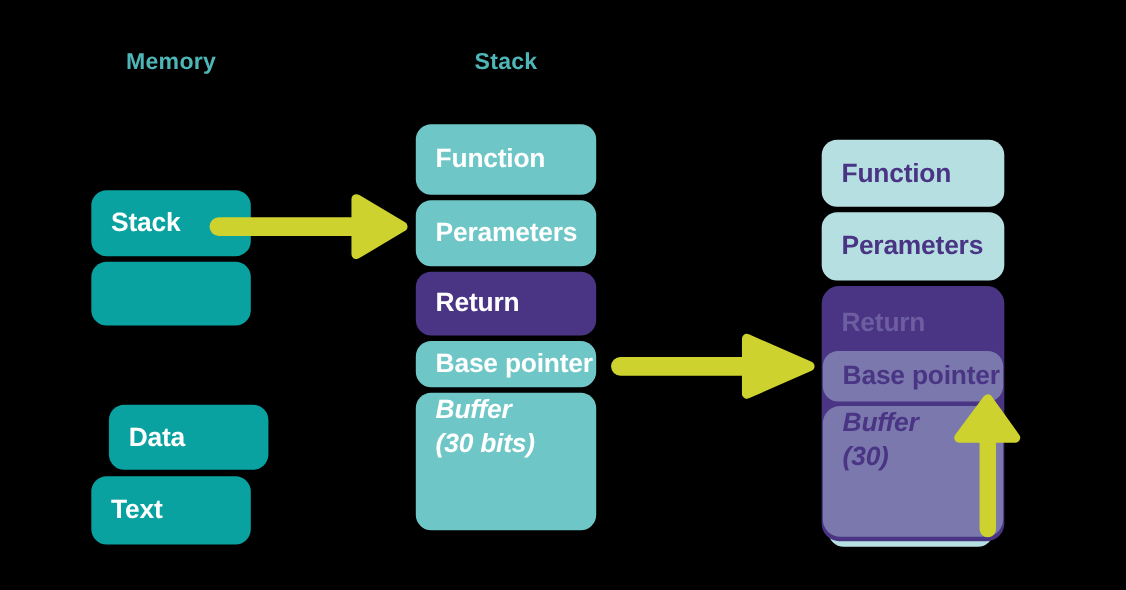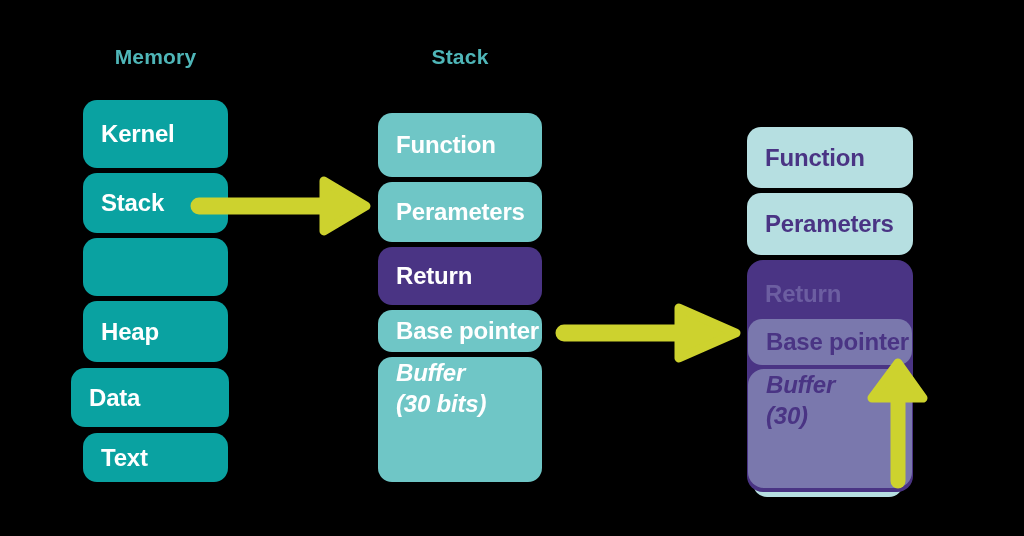--- a/index.html
+++ b/index.html
@@ -26,26 +26,24 @@
   .top-label{align-items:flex-start;padding-top:20px;border-radius:16px;}
   .arrow{position:absolute;z-index:5;}
 </style>
 </head>
 <body>
 
 <div id="stage">
 
   <div class="col-title" style="left:83px;top:42px;width:145px">Memory</div>
 
-  <div class="block teal" style="left:83px;top:100px;width:145px;height:68px">Kernel</div>
   <div class="block teal" style="left:83px;top:173px;width:145px;height:60px">Stack</div>
   <div class="block teal" style="left:83px;top:238px;width:145px;height:58px"></div>
-  <div class="block teal" style="left:83px;top:301px;width:145px;height:61px">Heap</div>
-  <div class="block teal" style="left:71px;top:368px;width:158px;height:59px">Data</div>
-  <div class="block teal" style="left:83px;top:433px;width:145px;height:49px">Text</div>
+  <div class="block teal" style="left:99px;top:368px;width:145px;height:59px">Data</div>
+  <div class="block teal" style="left:83px;top:433px;width:145px;height:62px">Text</div>
 
   <div class="col-title" style="left:378px;top:42px;width:164px">Stack</div>
 
   <div class="block teal-light" style="left:378px;top:113px;width:164px;height:64px">Function</div>
   <div class="block teal-light" style="left:378px;top:182px;width:164px;height:60px">Perameters</div>
   <div class="block purple" style="left:378px;top:247px;width:164px;height:58px">Return</div>
   <div class="block teal-light" style="left:378px;top:310px;width:164px;height:42px">Base pointer</div>
   <div class="block teal-light two-line" style="left:378px;top:357px;width:164px;height:125px">
     <span>Buffer</span>
     <span>(30 bits)</span>

